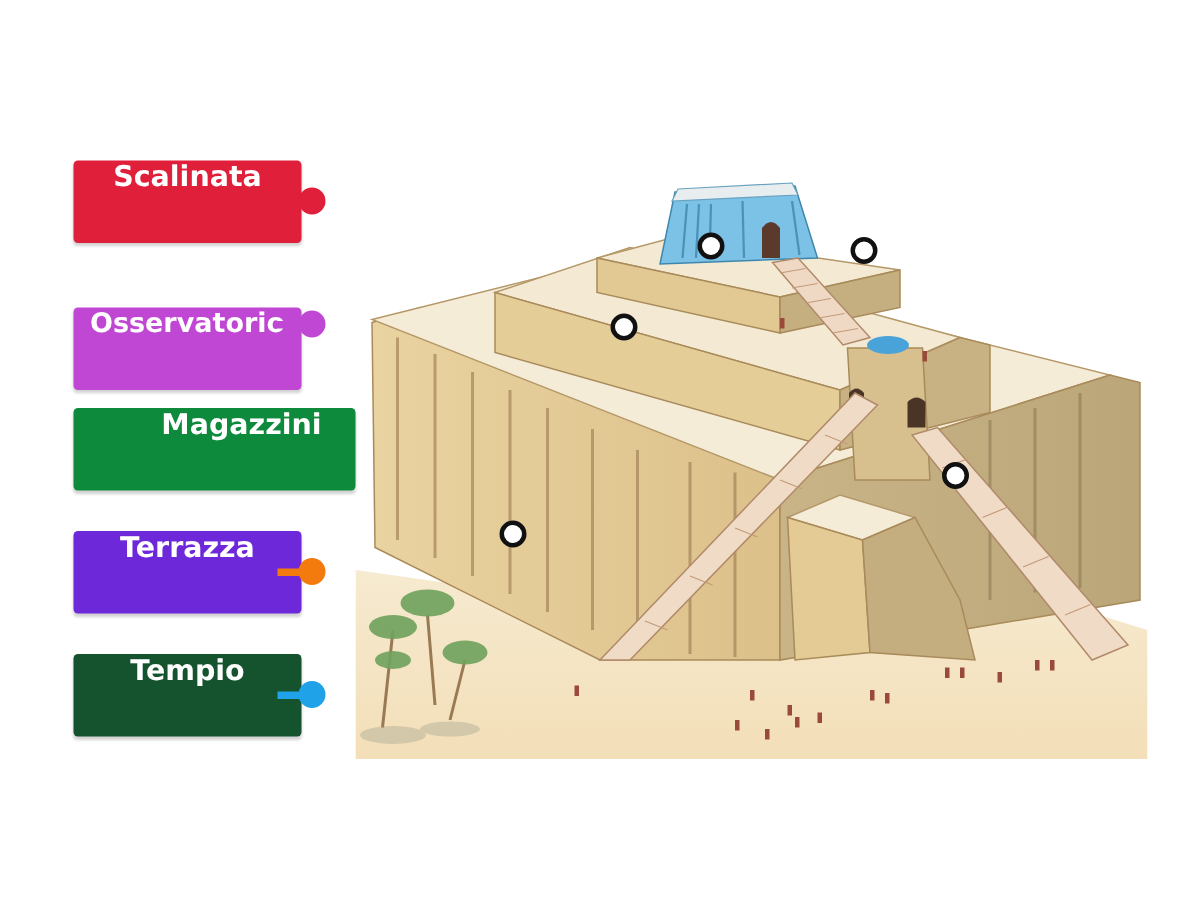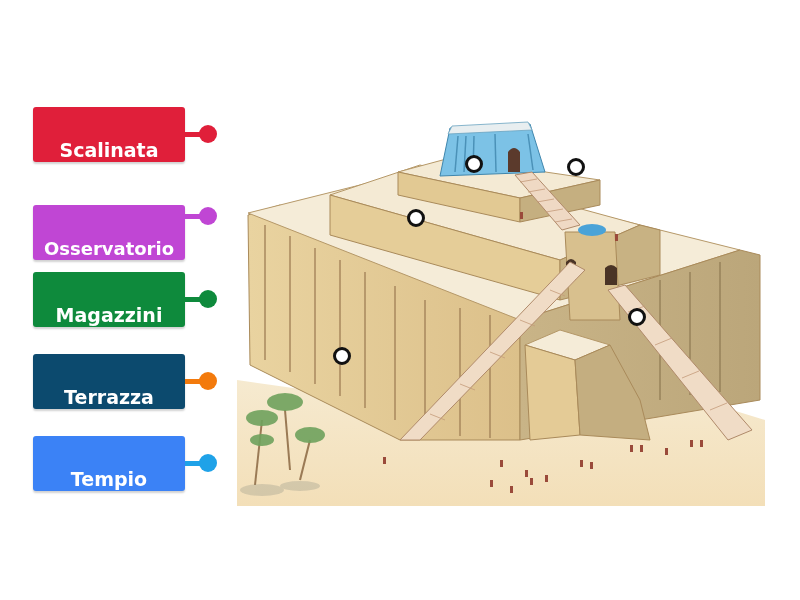--- a/index.html
+++ b/index.html
@@ -1,23 +1,23 @@
 <!DOCTYPE html>
 <html><head>
 <meta charset="utf-8">
 <style>
   html, body { margin: 0; padding: 0; }
   body {
     width: 800px; height: 600px; background: #ffffff; position: relative; overflow: hidden;
     font-family: "DejaVu Sans", "Liberation Sans", sans-serif;
   }
   .label {
-    position: absolute; left: 33px; width: 152px; height: 55px;
+    position: absolute; left: 49px; width: 152px; height: 55px;
     border-radius: 3px; color: #fff; font-weight: bold; font-size: 19px;
-    display: flex; align-items: flex-end; justify-content: center; text-align: center;
+    display: flex; align-items: flex-start; justify-content: center; text-align: center;
     box-shadow: 0 2px 2px rgba(0,0,0,0.18); cursor: grab; line-height: 1.2;
   }
   .label.two-line { font-size: 18px; }
   .connector {
     position: absolute; left: 185px; height: 5px; width: 18px;
   }
   .dot {
     position: absolute; left: 199px; width: 18px; height: 18px; border-radius: 50%;
   }
   .picture {
@@ -39,33 +39,33 @@
 <div class="dot" style="top:125px;background:#e01f3a;"></div>
 
 <div class="label two-line" style="top:189px;background:#c046d4;margin-top:16px;">
   <span>
     <span>Osservatorio</span><br>
   </span>
 </div>
 <div class="connector" style="top:214px;background:#c046d4;"></div>
 <div class="dot" style="top:207px;background:#c046d4;"></div>
 
-<div class="label" style="top:272px;background:#0e8a3c;">
+<div class="label" style="top:272px;background:#0e8a3c;padding-left:36px;">
   <span>Magazzini</span>
 </div>
 <div class="connector" style="top:297px;background:#0e8a3c;"></div>
 <div class="dot" style="top:290px;background:#0e8a3c;"></div>
 
-<div class="label" style="top:354px;background:#0c4a6e;">
+<div class="label" style="top:354px;background:#6d28d9;">
   <span>Terrazza</span>
 </div>
 <div class="connector" style="top:379px;background:#f37a0c;"></div>
 <div class="dot" style="top:372px;background:#f37a0c;"></div>
 
-<div class="label" style="top:436px;background:#3b82f6;">
+<div class="label" style="top:436px;background:#14532d;">
   <span>Tempio</span>
 </div>
 <div class="connector" style="top:461px;background:#1fa2e8;"></div>
 <div class="dot" style="top:454px;background:#1fa2e8;"></div>
 
 <svg class="picture" viewBox="237 112 528 394" xmlns="http://www.w3.org/2000/svg">
   <defs>
     <linearGradient id="sand" x1="0" y1="0" x2="0" y2="1">
       <stop offset="0" stop-color="#f6ead0"></stop>
       <stop offset="1" stop-color="#f3dfb8"></stop>

